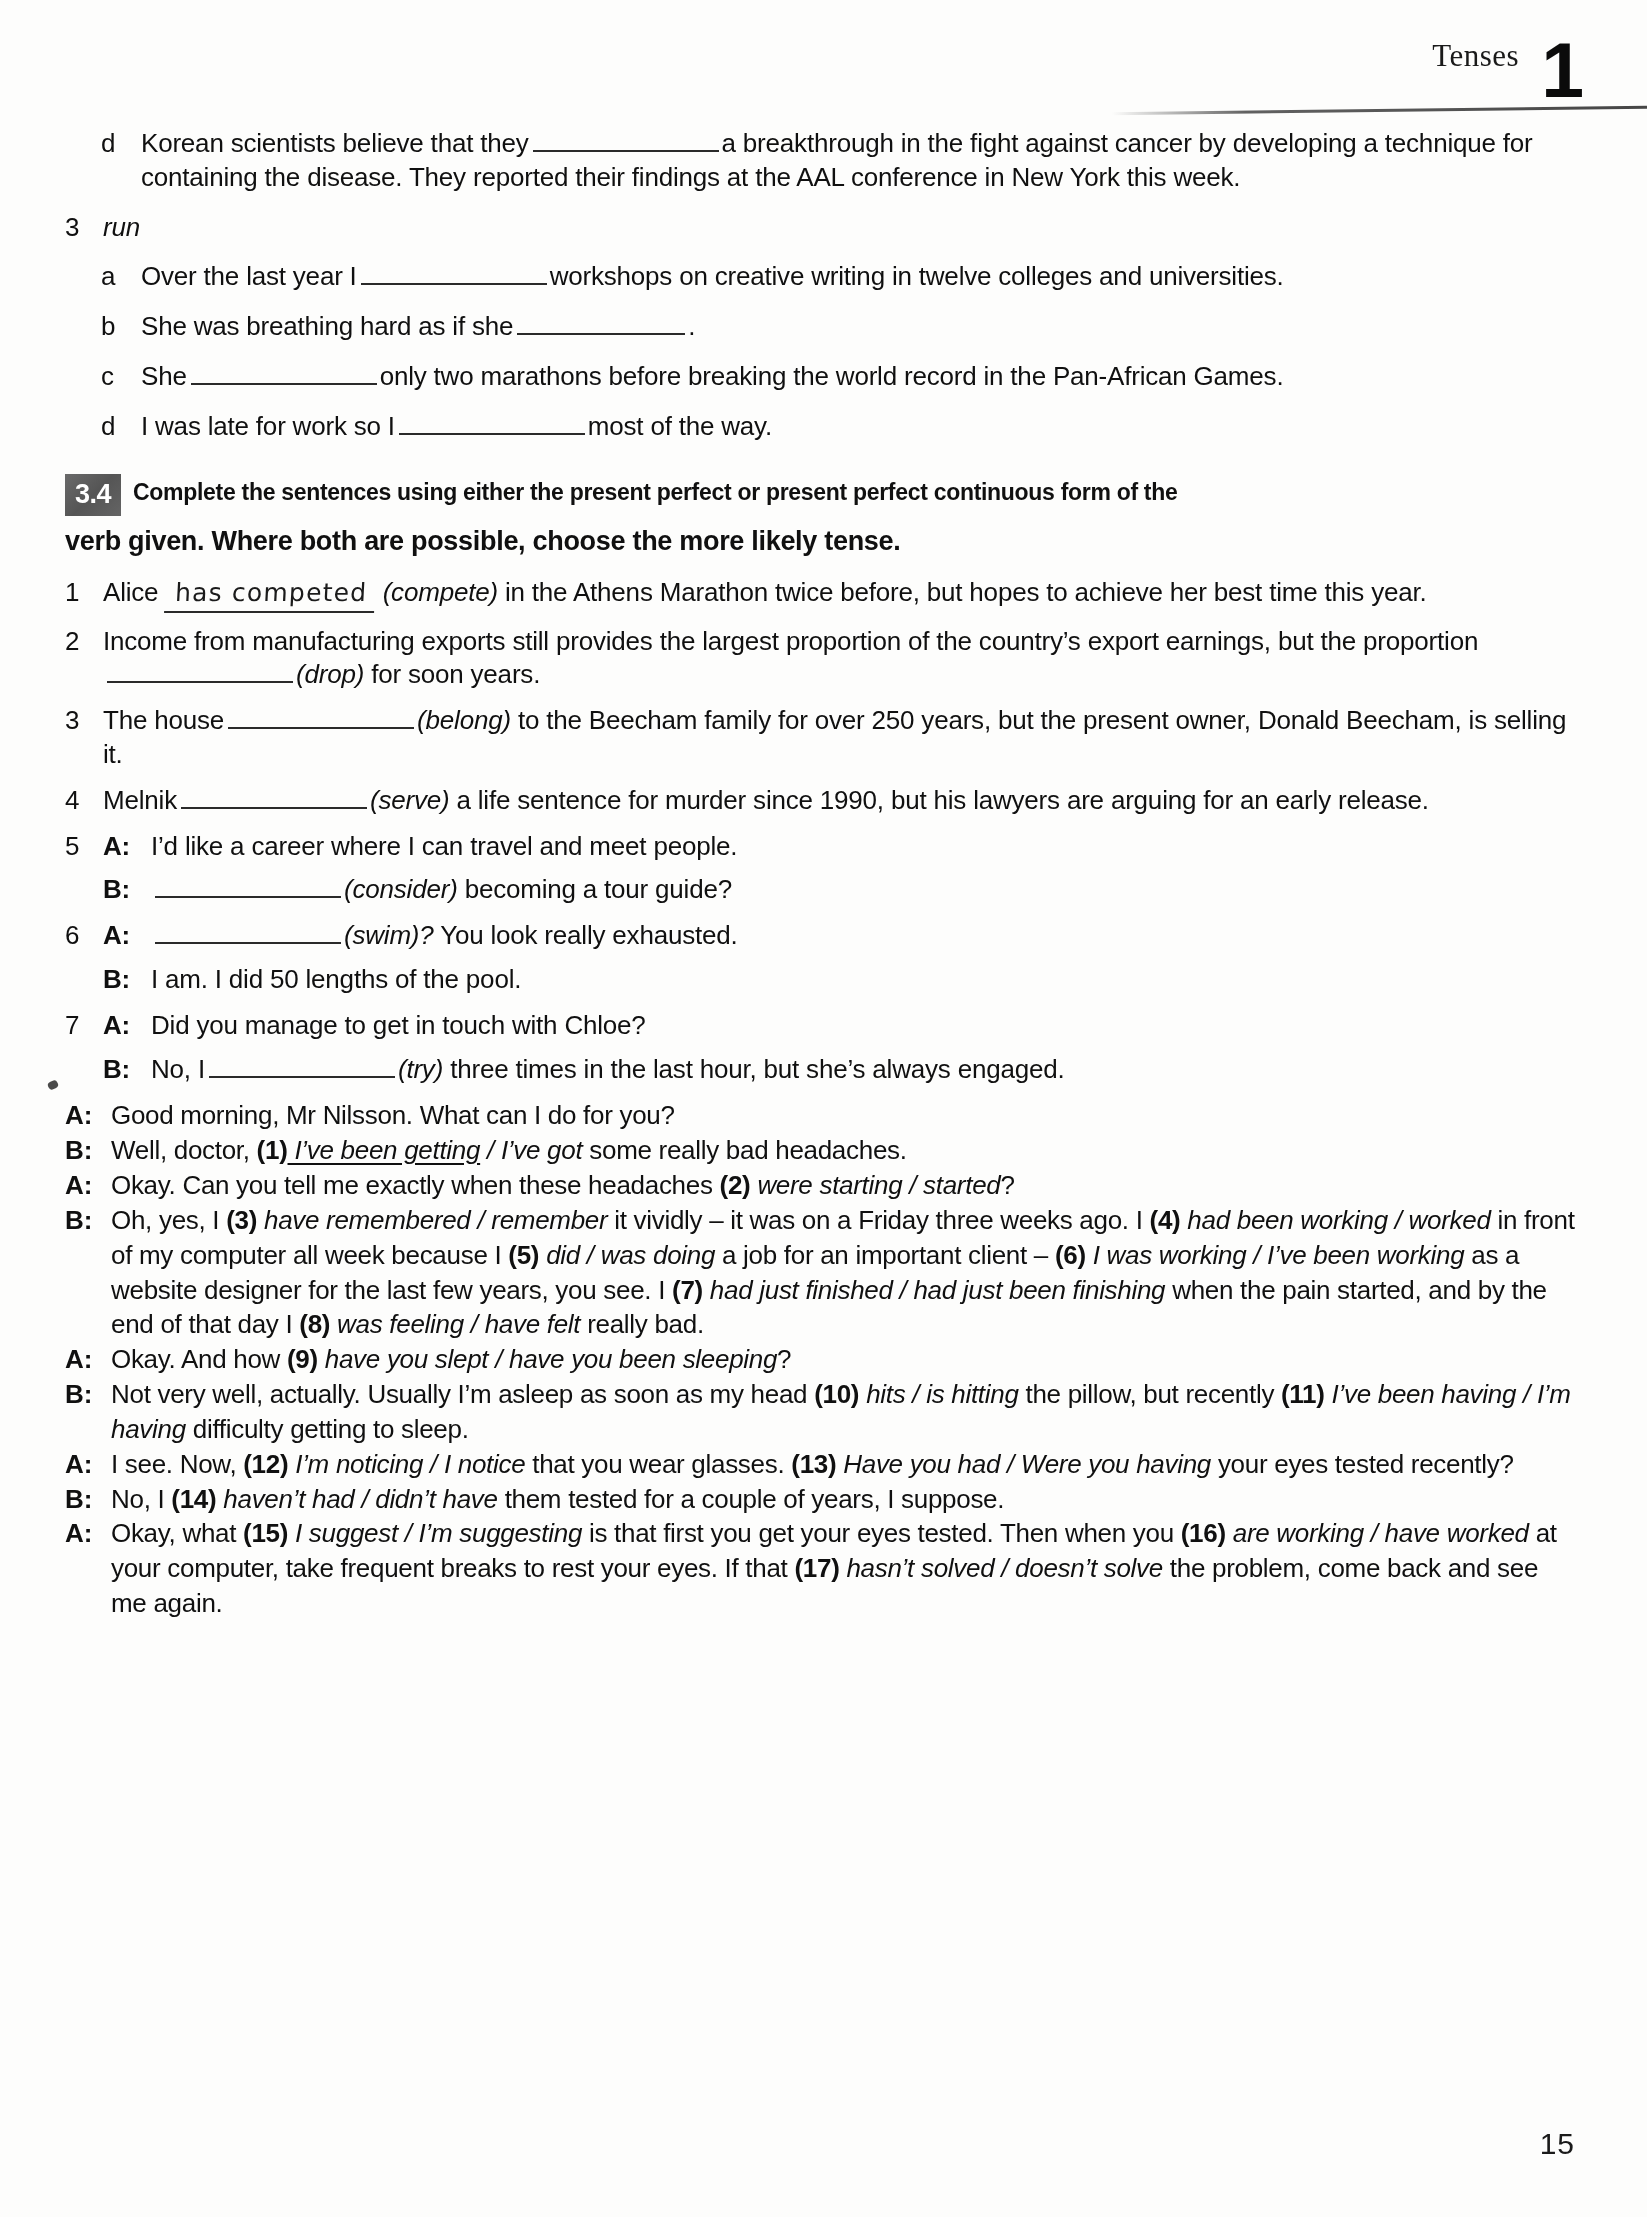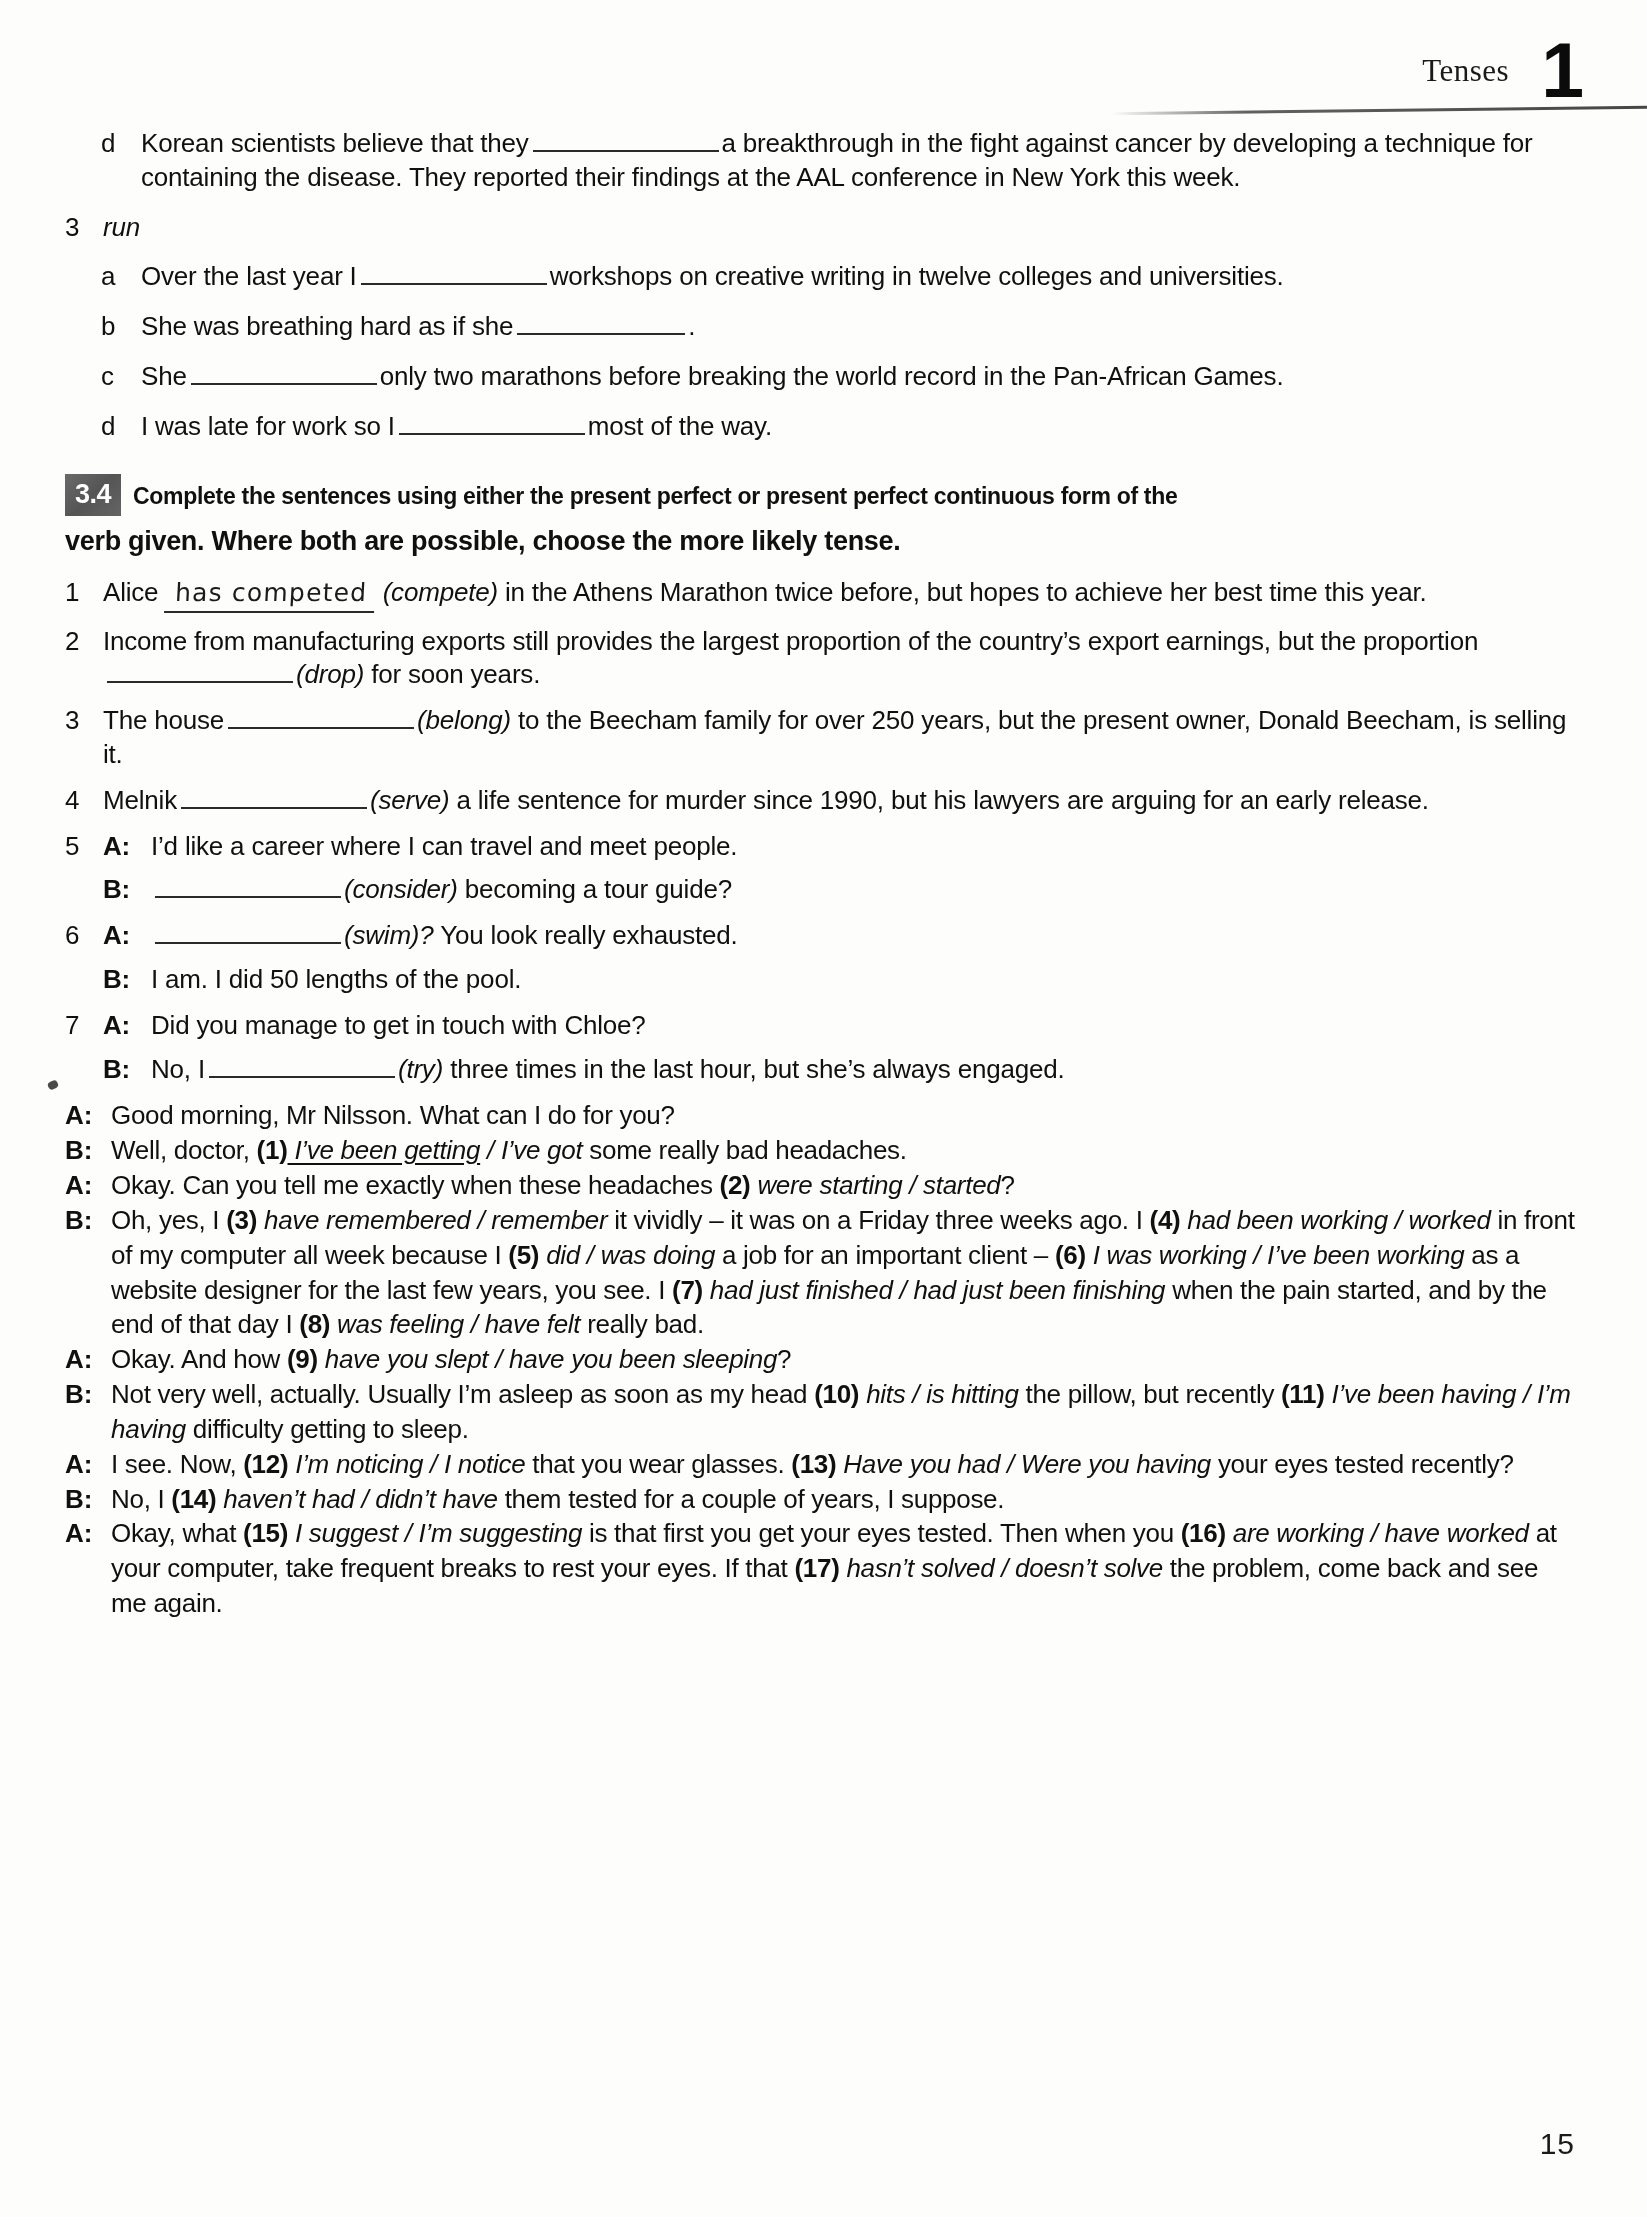--- a/index.html
+++ b/index.html
@@ -23,22 +23,21 @@
     padding: 0;
     background: #fdfdfc;
   }
 
   
   .runhead {
     position: absolute;
     top: 38px;
     right: 63px;
     display: flex;
-    align-items: flex-end;
-    gap: 32px;
+    gap: 22px;
   }
   .runhead-title {
     font-family: "Liberation Serif", serif;
     font-size: 31px;
     letter-spacing: 0.5px;
     color: #1a1a1a;
     padding-bottom: 14px;
   }
   .runhead-num {
     font-family: "Liberation Sans", sans-serif;
@@ -110,21 +109,21 @@
     border-bottom: 2px solid #2a2a2a;
     padding: 0 8px 1px 10px;
     display: inline-block;
     transform: skewX(-3deg);
     color: #1b1b1b;
   }
 
   
   .ex-head {
     display: flex;
-    align-items: center;
+    align-items: flex-start;
     margin-top: 30px;
     margin-bottom: 8px;
   }
   .badge {
     flex: 0 0 auto;
     background: #5d5d5d;
     background-image: linear-gradient(135deg,#6a6a6a 0%,#555 50%,#646464 100%);
     color: #ffffff;
     font-weight: bold;
     font-size: 27px;

